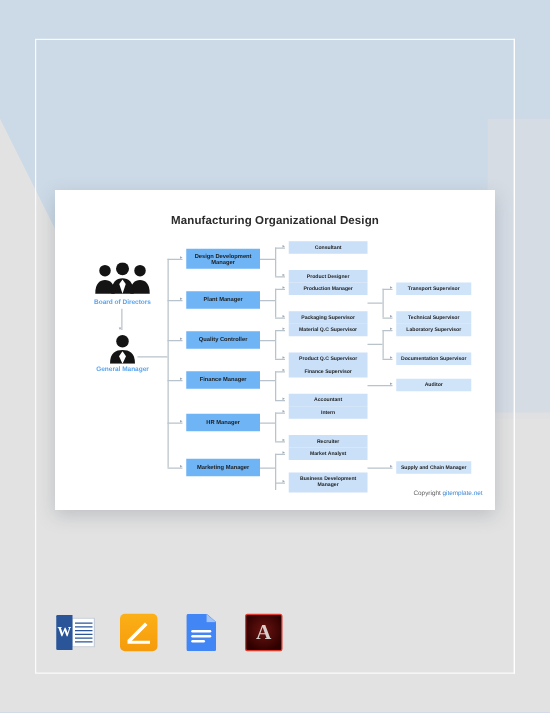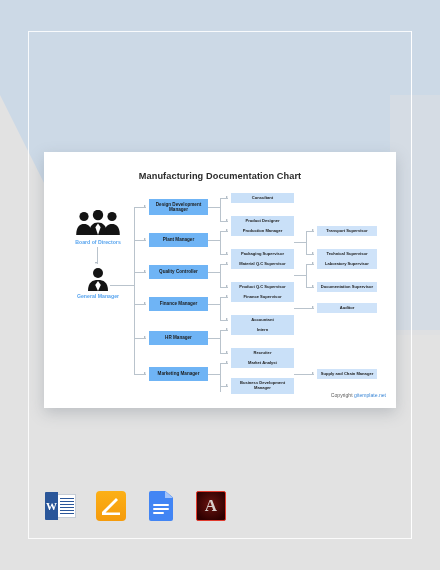--- a/index.html
+++ b/index.html
@@ -284,21 +284,21 @@
 
 <div id="backdrop"></div>
 <div id="grey-bottom"></div>
 <div id="grey-diagonal"></div>
 <div id="grey-right"></div>
 <div id="frame"></div>
 <div id="frame-vline"></div>
 
 <div id="doc-card">
 
-  <div id="doc-title">Manufacturing Documentation Chart</div>
+  <div id="doc-title">Manufacturing Organizational Design</div>
 
   <div id="chart">
 
     <div class="root-icon" style="left:30px; top:58px;">
       <svg width="48" height="26" viewBox="0 0 48 26">
         <circle cx="10" cy="6.5" r="4.6" fill="#141414"></circle>
         <path d="M2.2 25 C2.2 16.5 6 14 10 14 C14 14 17.8 16.5 17.8 25 Z" fill="#141414"></path>
         <circle cx="38" cy="6.5" r="4.6" fill="#141414"></circle>
         <path d="M30.2 25 C30.2 16.5 34 14 38 14 C42 14 45.8 16.5 45.8 25 Z" fill="#141414"></path>
         <circle cx="24" cy="5" r="5.2" fill="#141414"></circle>

